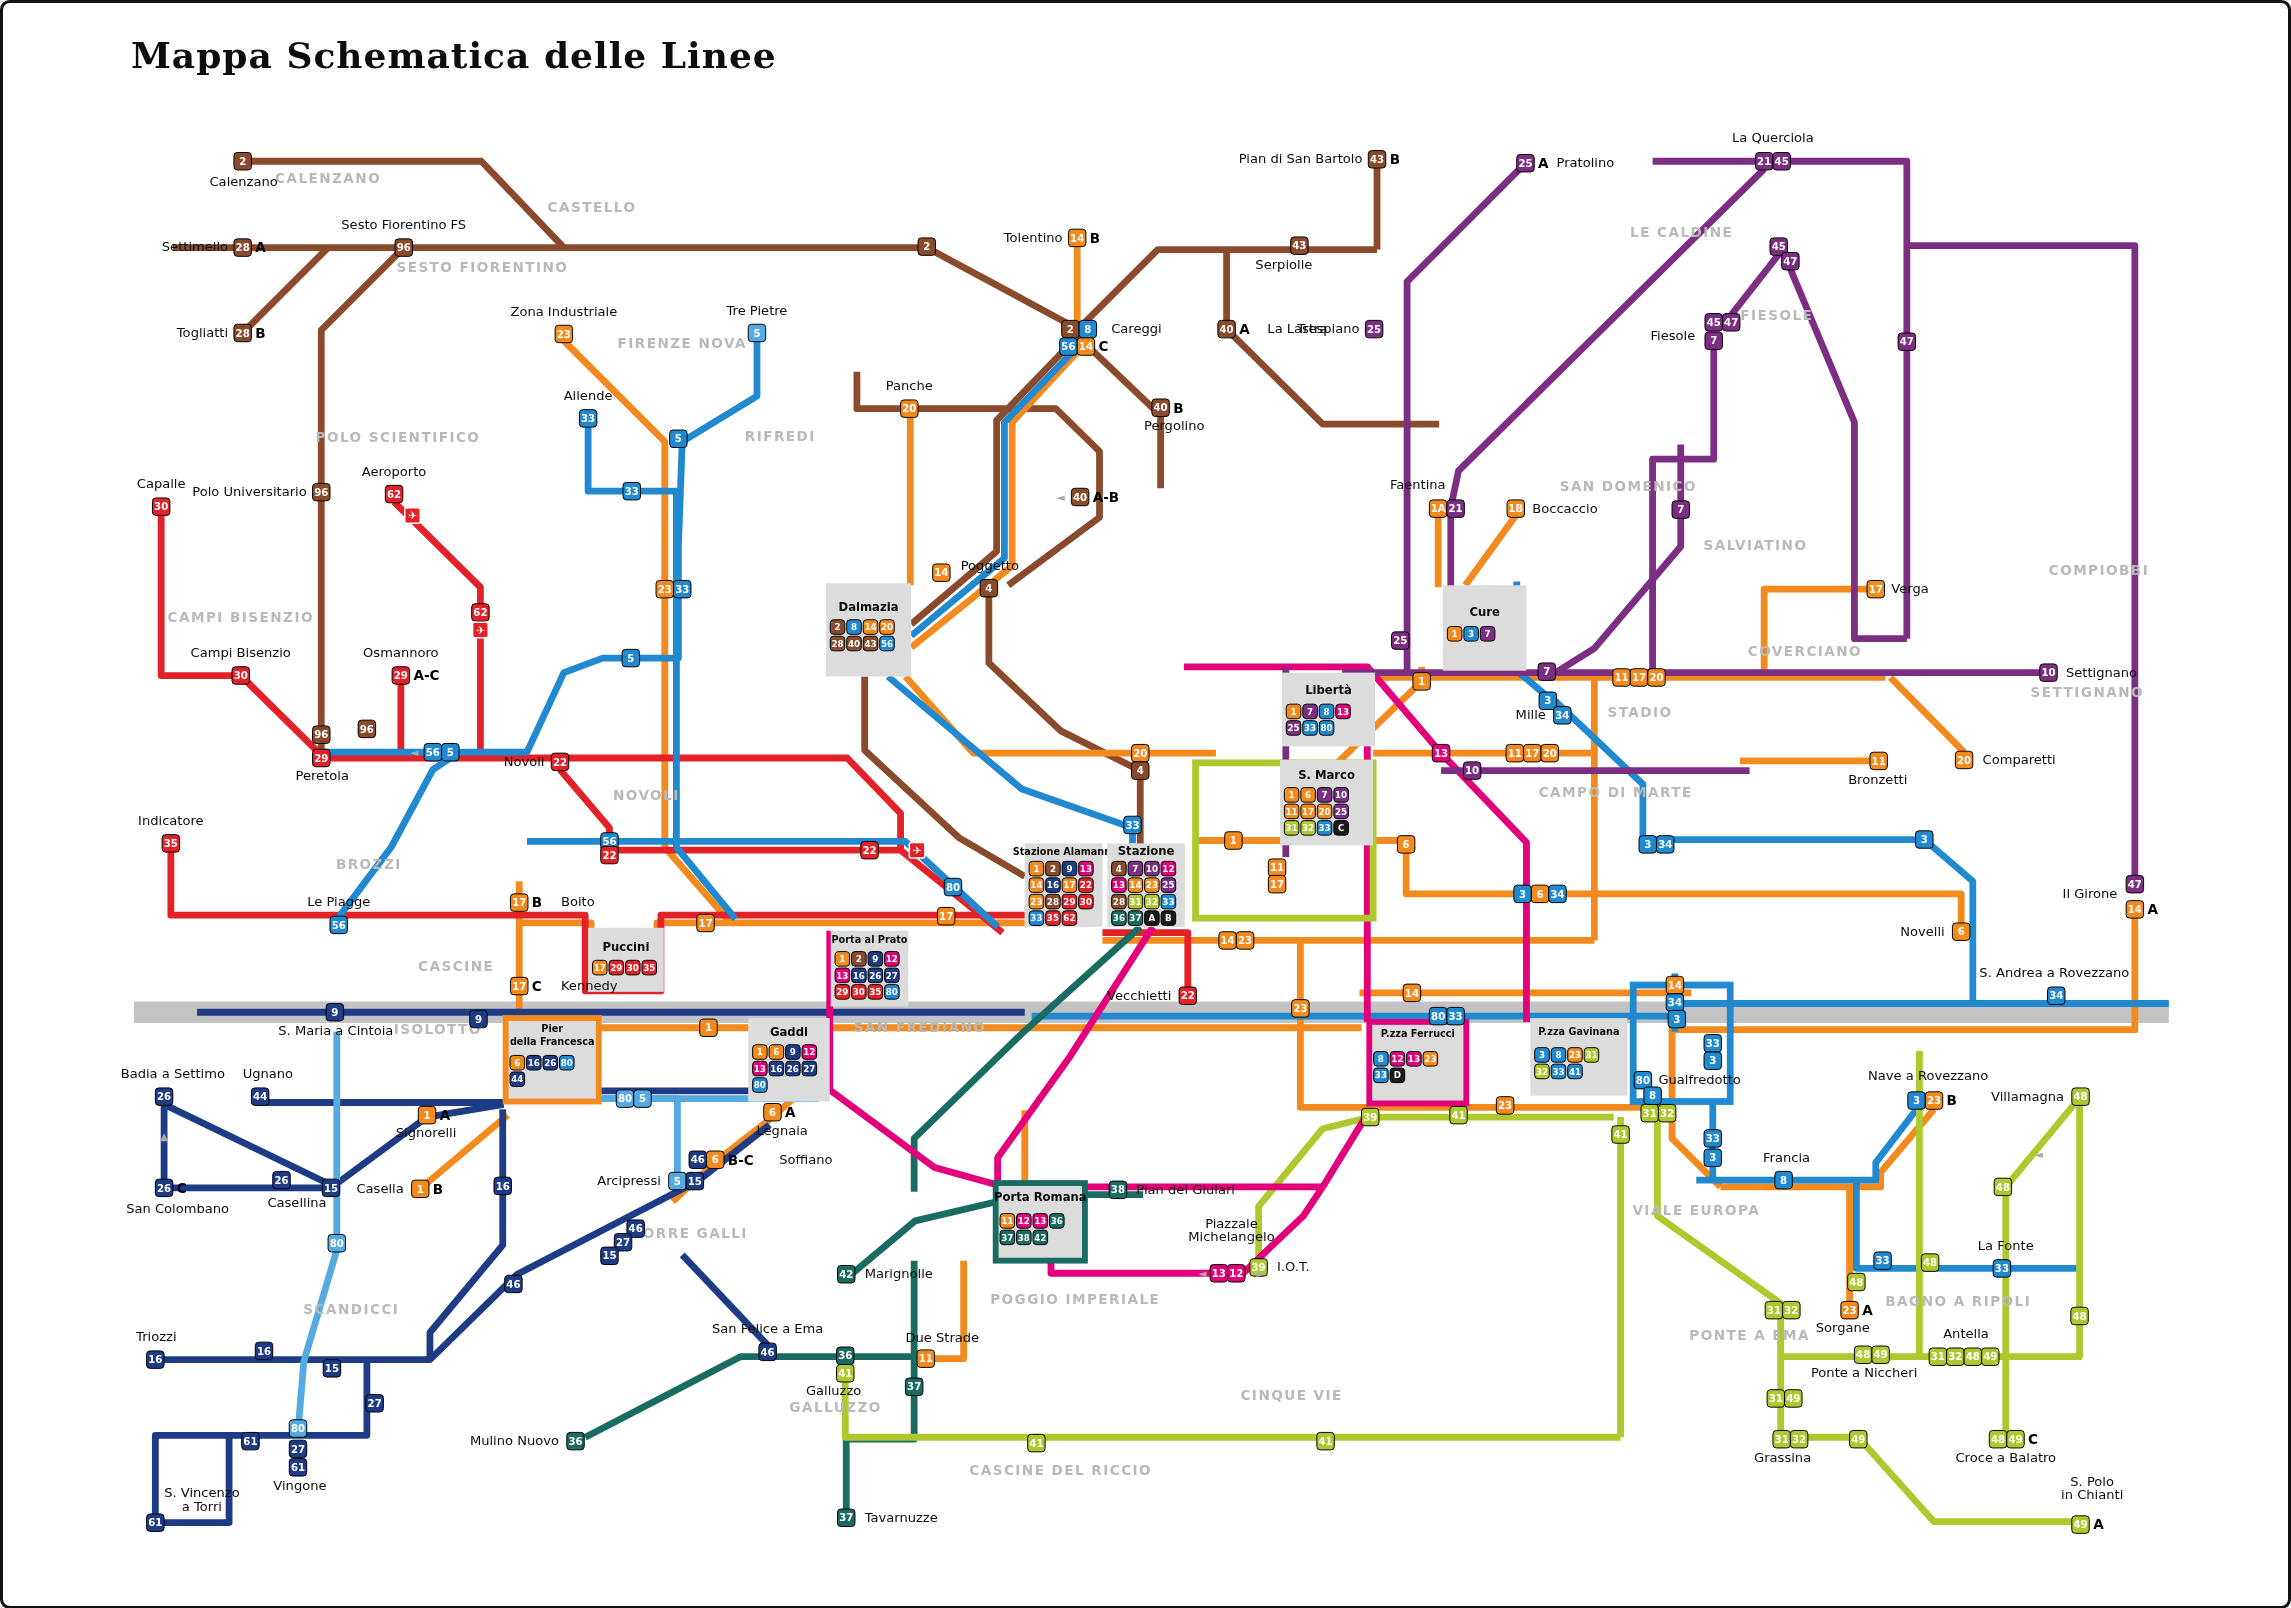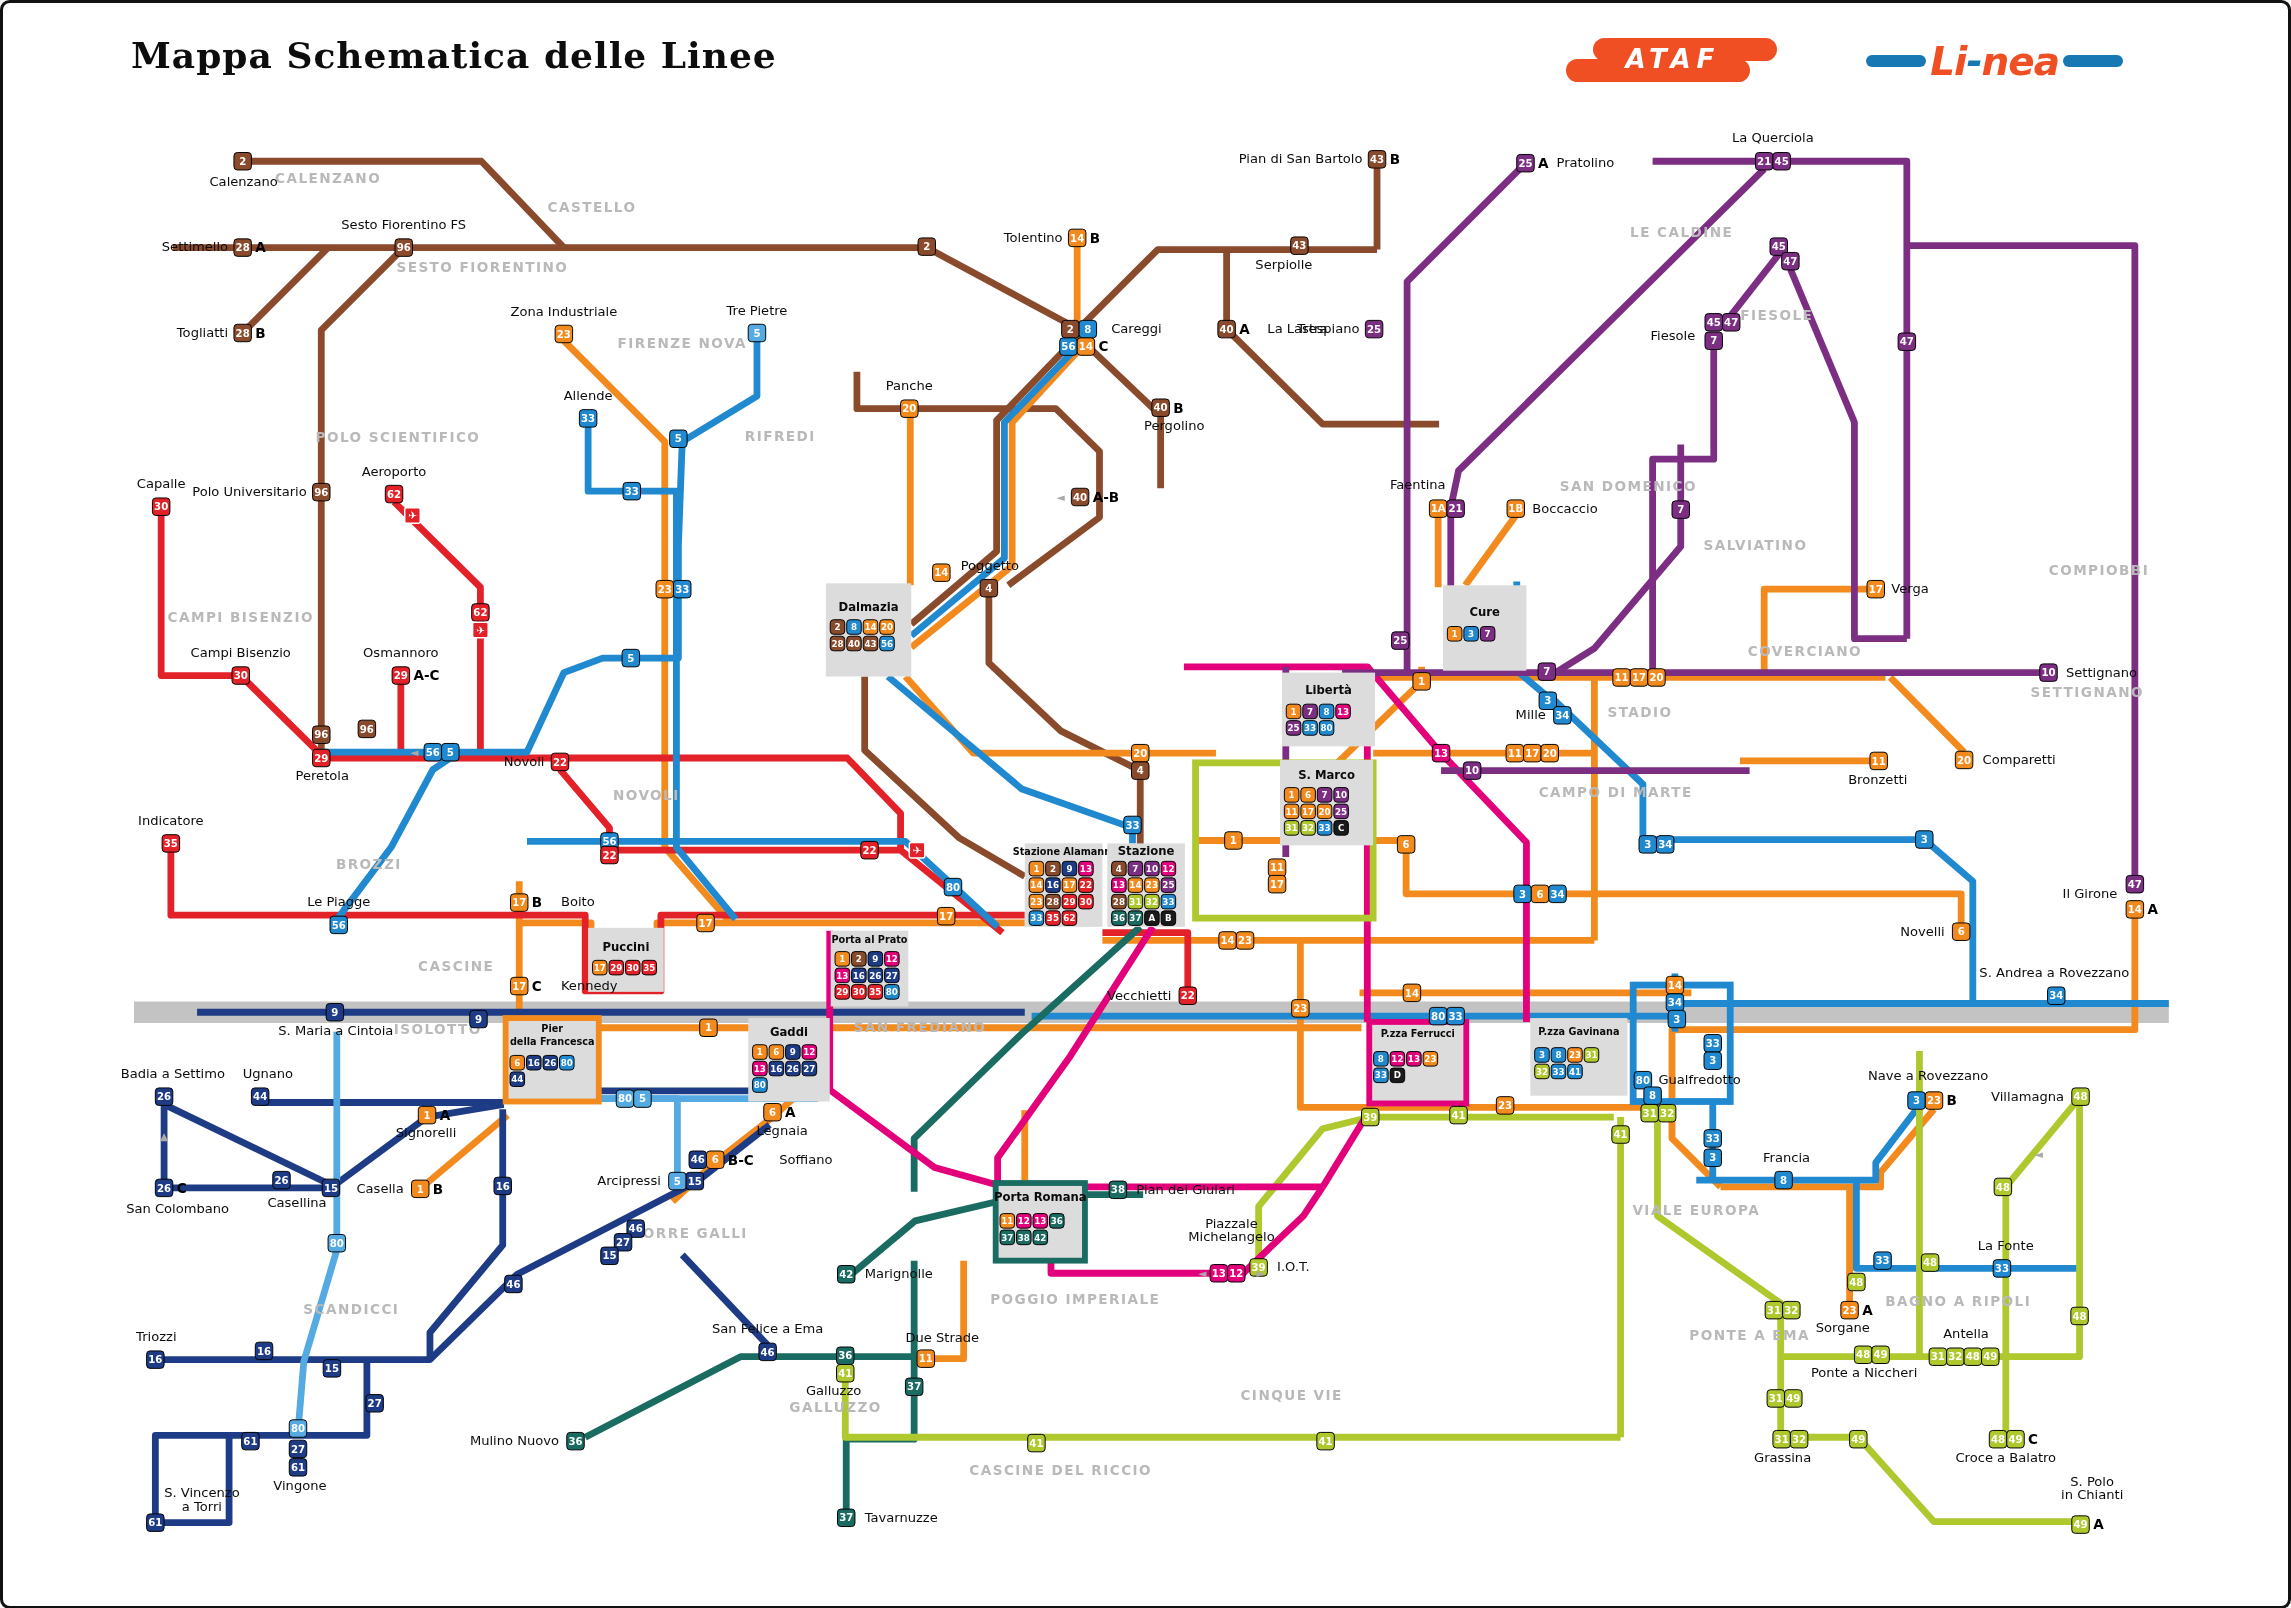--- a/index.html
+++ b/index.html
@@ -1855,26 +1855,14 @@
       <text x="1090" y="513" text-anchor="middle" fill="#aaa" font-size="11">◄</text>
       <text x="424" y="776" text-anchor="middle" fill="#aaa" font-size="11">◄</text>
       <text x="166" y="1172" text-anchor="middle" fill="#aaa" font-size="11">▲</text>
       <text x="2098" y="1190" text-anchor="middle" fill="#aaa" font-size="11">◄</text>
       <text x="1236" y="1313" text-anchor="middle" fill="#aaa" font-size="11">◄</text>
       <text x="1296" y="1313" text-anchor="middle" fill="#aaa" font-size="11">►</text>
     </svg>
 
   <div class="maptitle">Mappa Schematica delle Linee</div>
 
-  <div class="logos">
-    <div class="ataf">
-      <div class="p1"></div>
-      <div class="p2"></div>
-      <div class="t">ATAF</div>
-    </div>
-    <div class="linea">
-      <div class="bar"></div>
-      <div class="txt"><span>Li</span><span class="dash">-</span><span>nea</span></div>
-      <div class="bar"></div>
-    </div>
-  </div>
 </div>
 
 
 </body></html>

